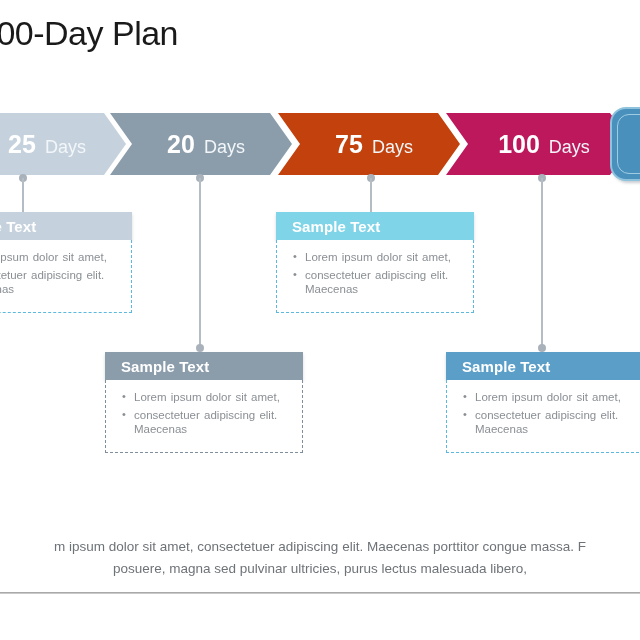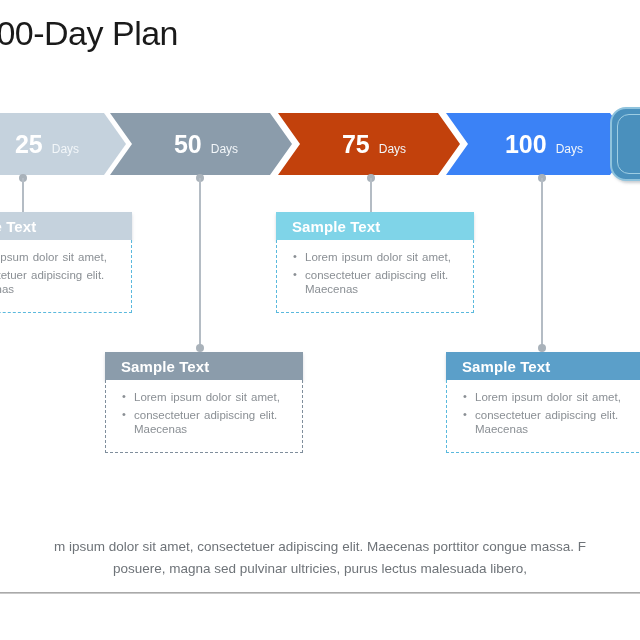--- a/index.html
+++ b/index.html
@@ -57,21 +57,21 @@
     gap: 9px;
     padding-left: 10px;
   }
   .chev-num {
     font-size: 25px;
     font-weight: 700;
     color: #ffffff;
     line-height: 1;
   }
   .chev-unit {
-    font-size: 12px;
+    font-size: 18px;
     font-weight: 400;
     color: #f2f6f9;
     line-height: 1;
   }
 
   
   .end-badge {
     position: absolute;
     top: 107px;
     left: 610px;
@@ -185,33 +185,33 @@
 
   <div class="chev first" style="left:-42px; width:168px; background:#c5d2dd;">
     <div class="chev-inner">
       <span class="chev-num">25</span>
       <span class="chev-unit">Days</span>
     </div>
   </div>
 
   <div class="chev" style="left:110px; width:182px; background:#8b9cab;">
     <div class="chev-inner">
-      <span class="chev-num">50</span>
+      <span class="chev-num">20</span>
       <span class="chev-unit">Days</span>
     </div>
   </div>
 
   <div class="chev" style="left:278px; width:182px; background:#c2410c;">
     <div class="chev-inner">
       <span class="chev-num">75</span>
       <span class="chev-unit">Days</span>
     </div>
   </div>
 
-  <div class="chev" style="left:446px; width:186px; background:#3b82f6;">
+  <div class="chev" style="left:446px; width:186px; background:#be185d;">
     <div class="chev-inner">
       <span class="chev-num">100</span>
       <span class="chev-unit">Days</span>
     </div>
   </div>
 </div>
 
 <div class="end-badge">
   <div class="end-badge-inner"></div>
 </div>

